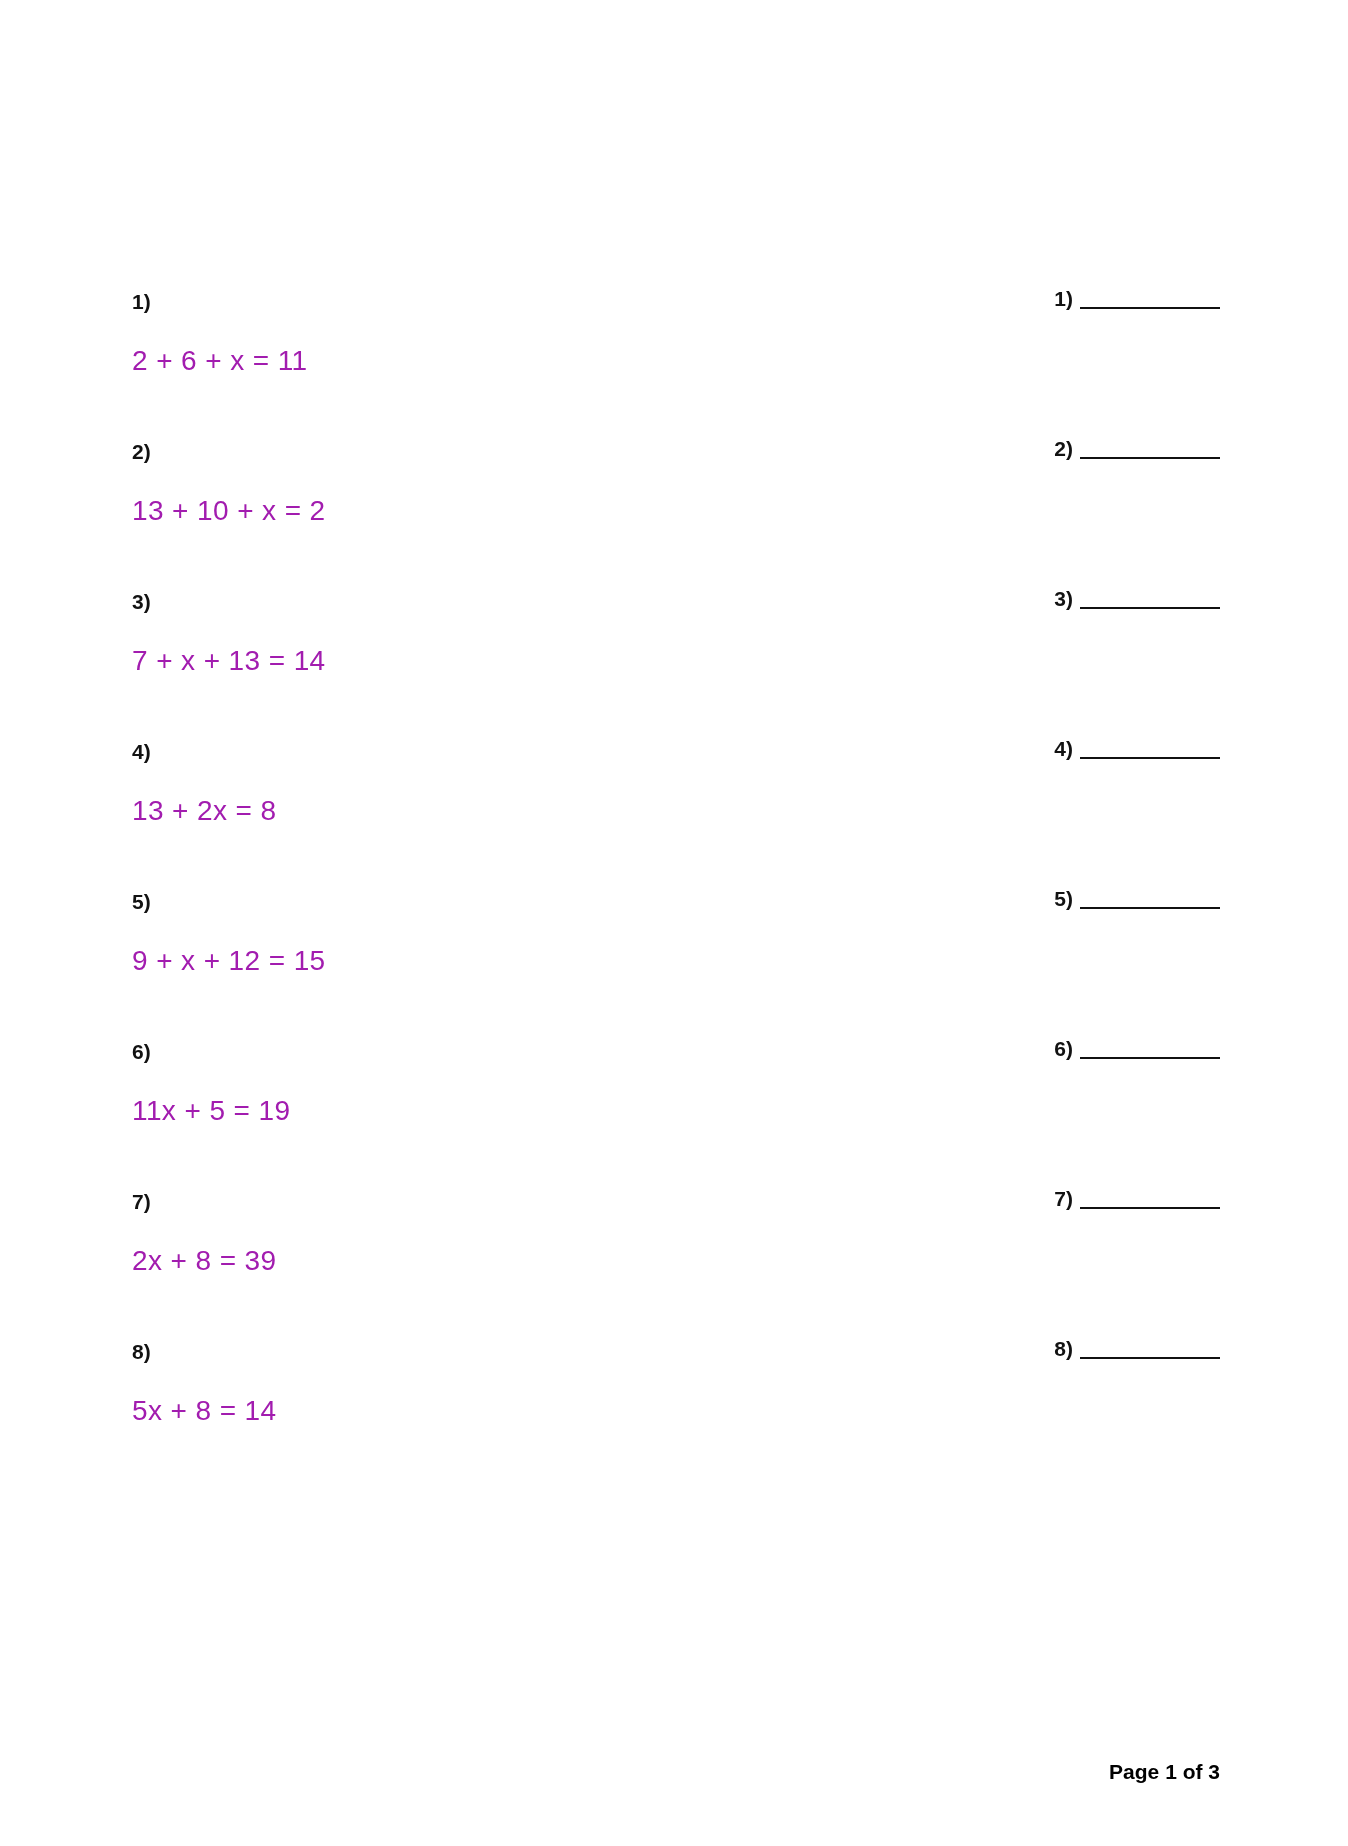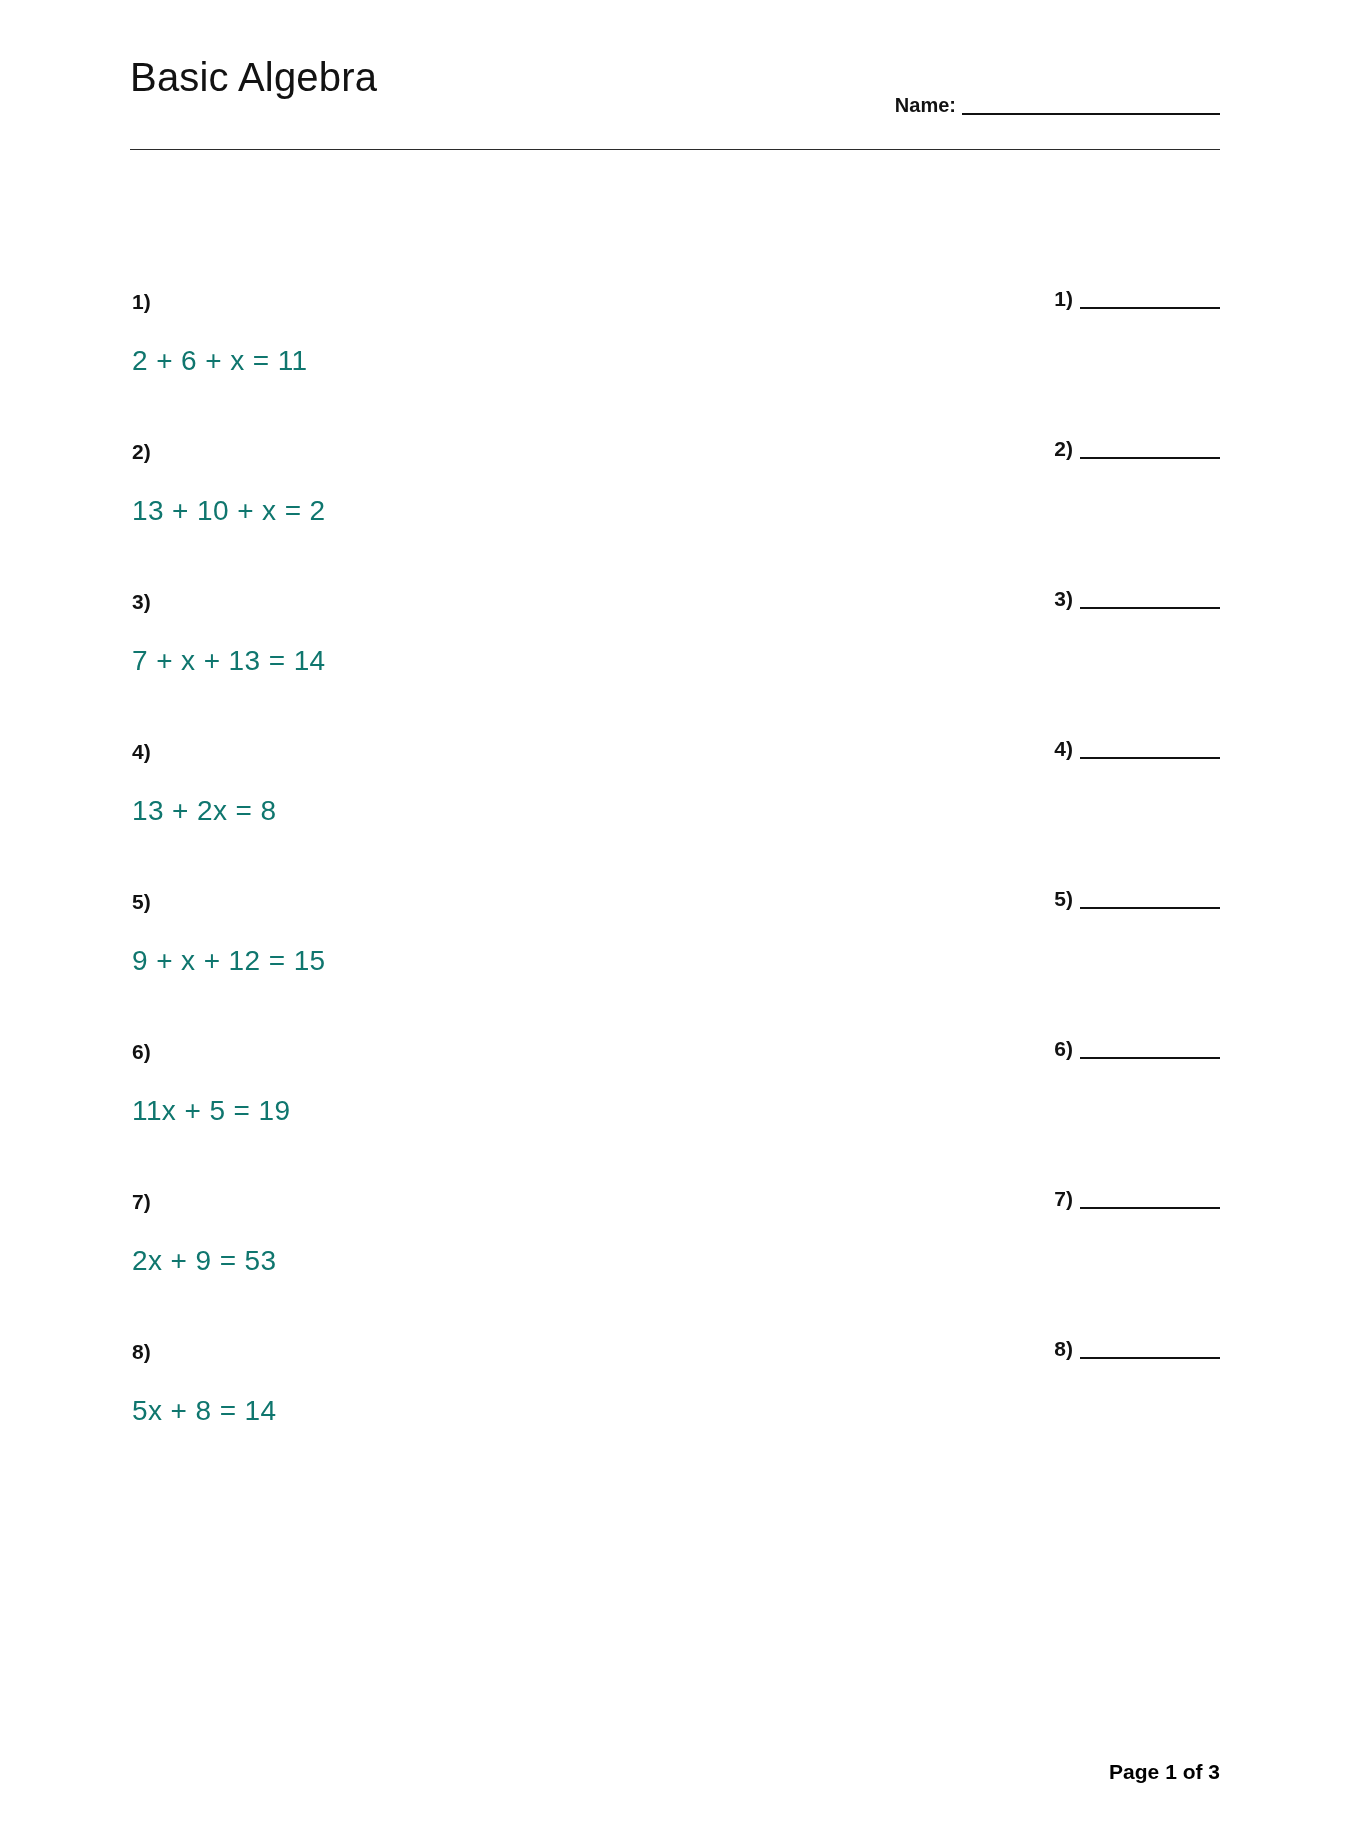--- a/index.html
+++ b/index.html
@@ -102,21 +102,21 @@
     font-size: 21px;
     font-weight: 700;
     color: #121212;
   }
   .q-expression {
     position: absolute;
     left: 2px;
     top: 55px;
     font-size: 28px;
     font-weight: 400;
-    color: #0f766e;
+    color: #a21caf;
     letter-spacing: 0.4px;
     white-space: nowrap;
   }
   .answer-slot {
     position: absolute;
     right: 0;
     top: -2px;
     display: flex;
     align-items: flex-end;
     gap: 7px;
@@ -141,30 +141,20 @@
     font-size: 21px;
     font-weight: 700;
     color: #000000;
   }
 </style>
 </head>
 <body>
 
 <div class="page">
 
-  <div class="header">
-    <div class="worksheet-title">Basic Algebra</div>
-
-    <div class="name-block">
-      <span class="name-label">Name:</span>
-      <span class="name-line"></span>
-    </div>
-
-    <div class="header-rule"></div>
-  </div>
 
 
   <div class="problems">
 
     <div class="problem-row">
       <div class="q-number">1)</div>
       <div class="q-expression">2 + 6 + x = 11</div>
       <div class="answer-slot">
         <span class="answer-number">1)</span>
         <span class="answer-line"></span>
@@ -211,21 +201,21 @@
       <div class="q-number">6)</div>
       <div class="q-expression">11x + 5 = 19</div>
       <div class="answer-slot">
         <span class="answer-number">6)</span>
         <span class="answer-line"></span>
       </div>
     </div>
 
     <div class="problem-row">
       <div class="q-number">7)</div>
-      <div class="q-expression">2x + 9 = 53</div>
+      <div class="q-expression">2x + 8 = 39</div>
       <div class="answer-slot">
         <span class="answer-number">7)</span>
         <span class="answer-line"></span>
       </div>
     </div>
 
     <div class="problem-row">
       <div class="q-number">8)</div>
       <div class="q-expression">5x + 8 = 14</div>
       <div class="answer-slot">

